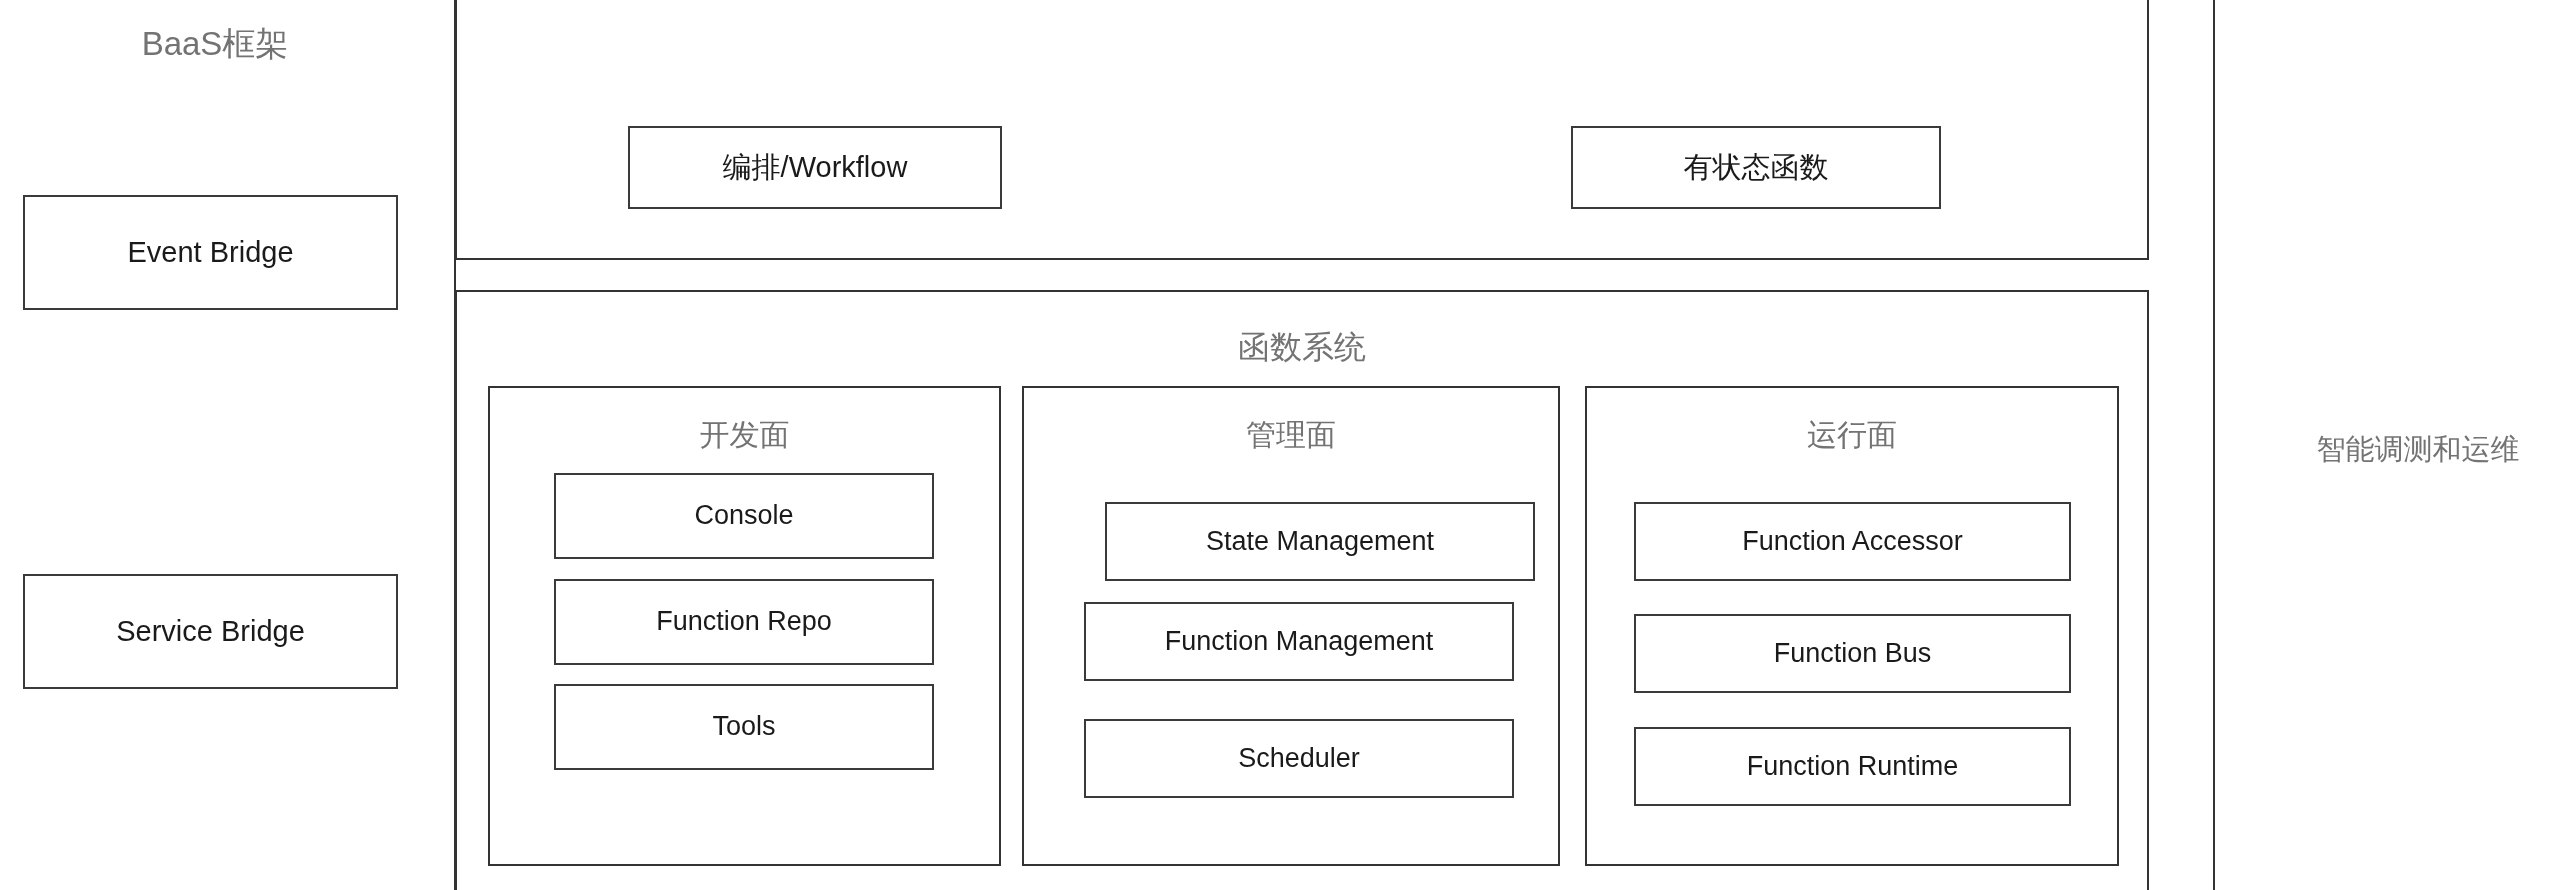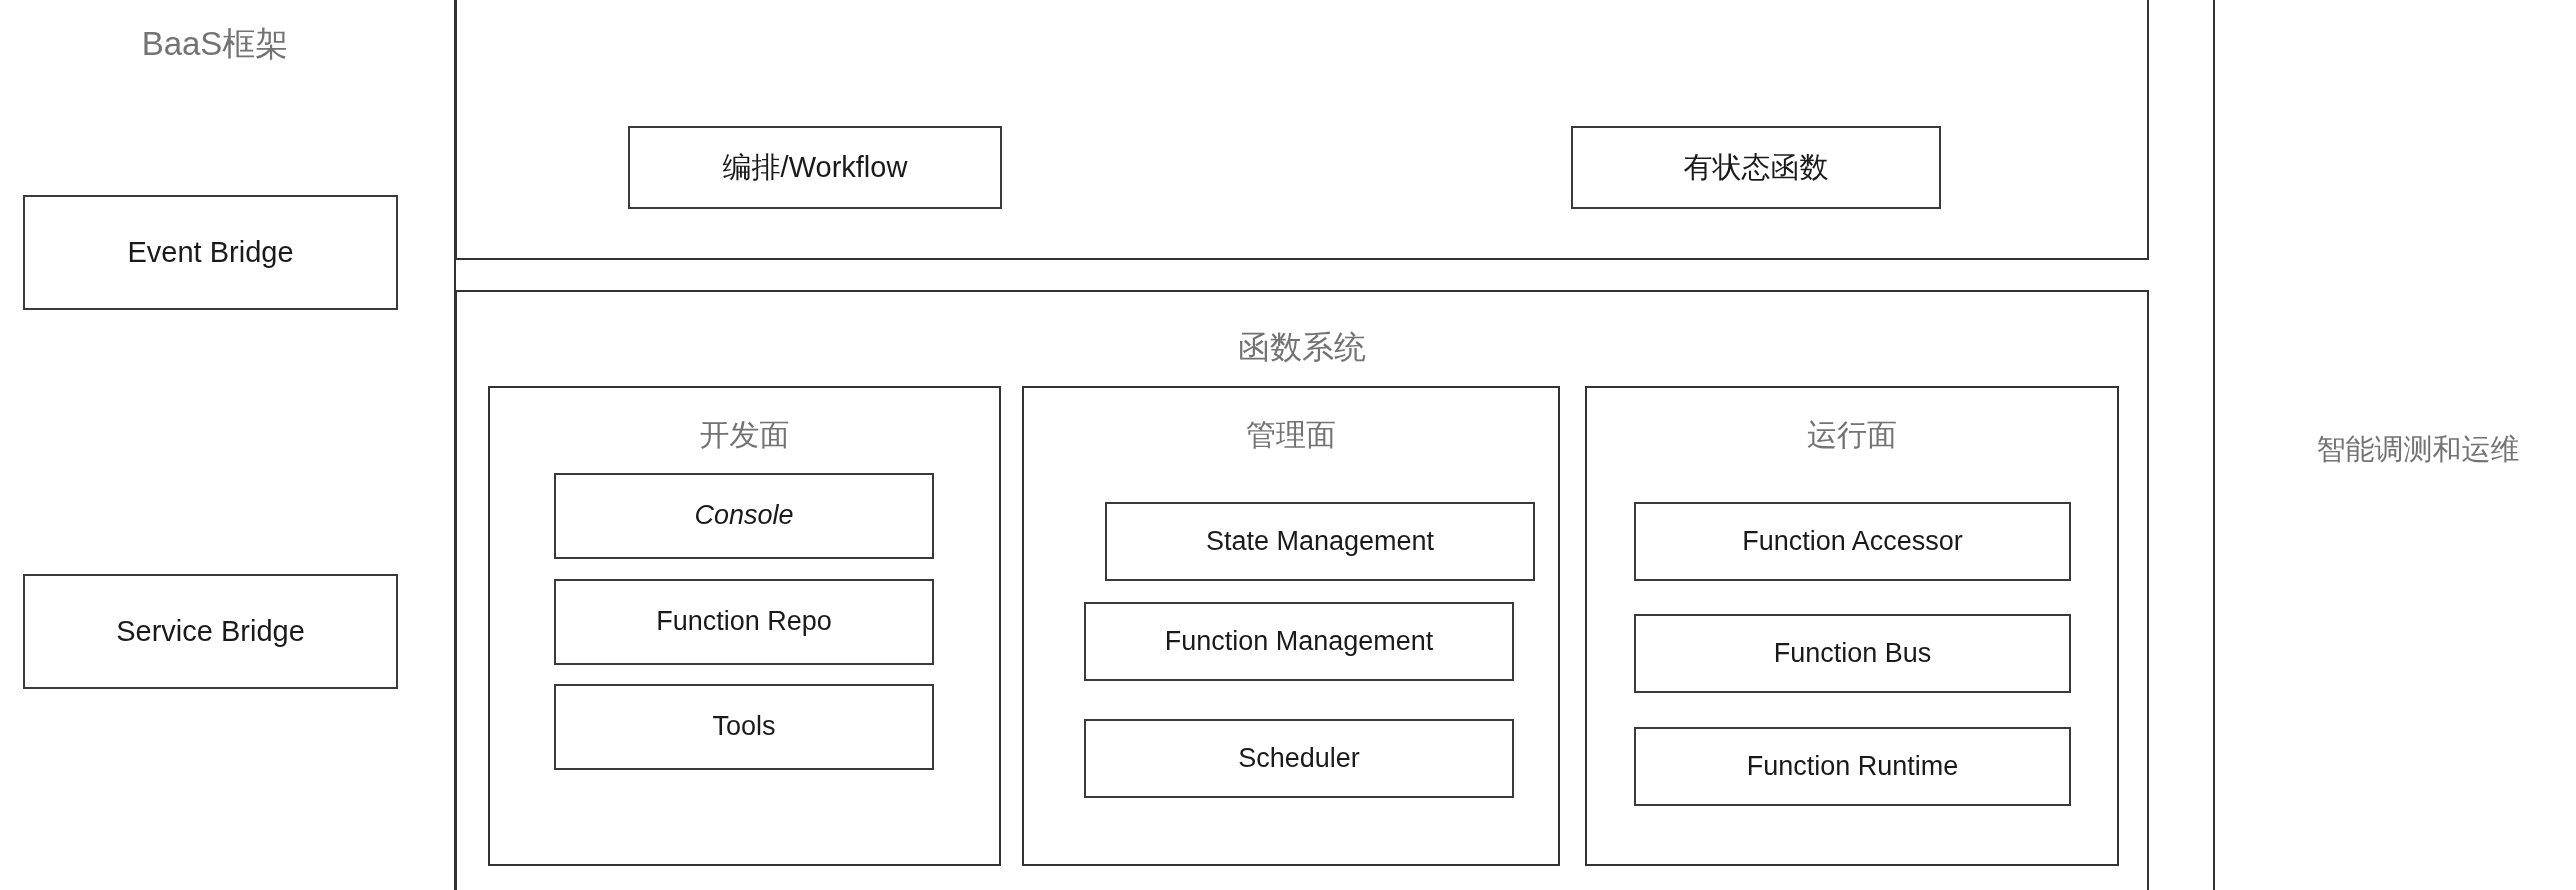--- a/index.html
+++ b/index.html
@@ -107,21 +107,21 @@
   </div>
 
   <div class="abs panel panel-clip-bottom" style="left:455px; top:290px; width:1694px; height:611px;"></div>
 
   <div class="heading t-section" style="left:455px; top:326px; width:1694px;">函数系统</div>
 
   <div class="abs subpanel" style="left:488px; top:386px; width:513px; height:480px;"></div>
 
   <div class="heading t-plane" style="left:488px; top:415px; width:513px;">开发面</div>
 
-  <div class="abs node t-node" style="left:554px; top:473px; width:380px; height:86px;font-style:italic;">
+  <div class="abs node t-node" style="left:554px; top:473px; width:380px; height:86px;">
     <span>Console</span>
   </div>
   <div class="abs node t-node" style="left:554px; top:579px; width:380px; height:86px;">
     <span>Function Repo</span>
   </div>
   <div class="abs node t-node" style="left:554px; top:684px; width:380px; height:86px;">
     <span>Tools</span>
   </div>
 
   <div class="abs subpanel" style="left:1022px; top:386px; width:538px; height:480px;"></div>

